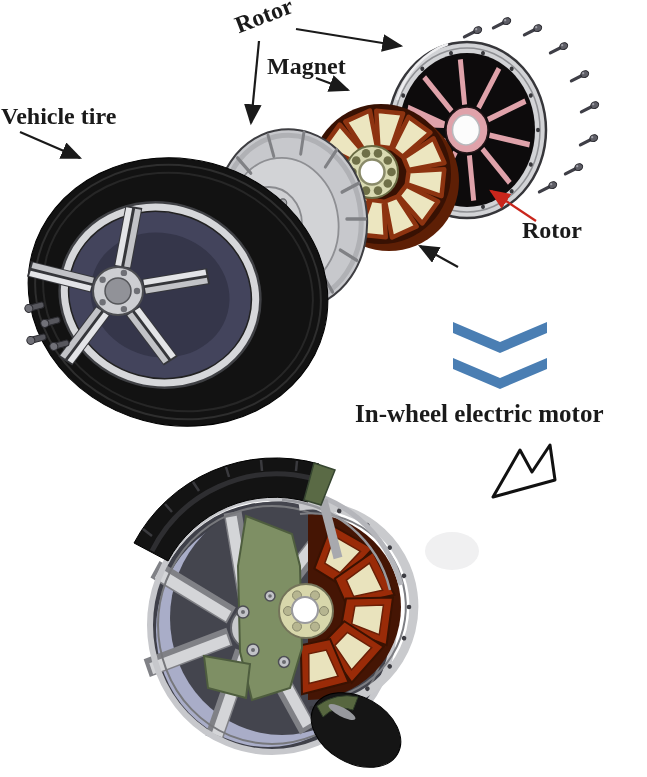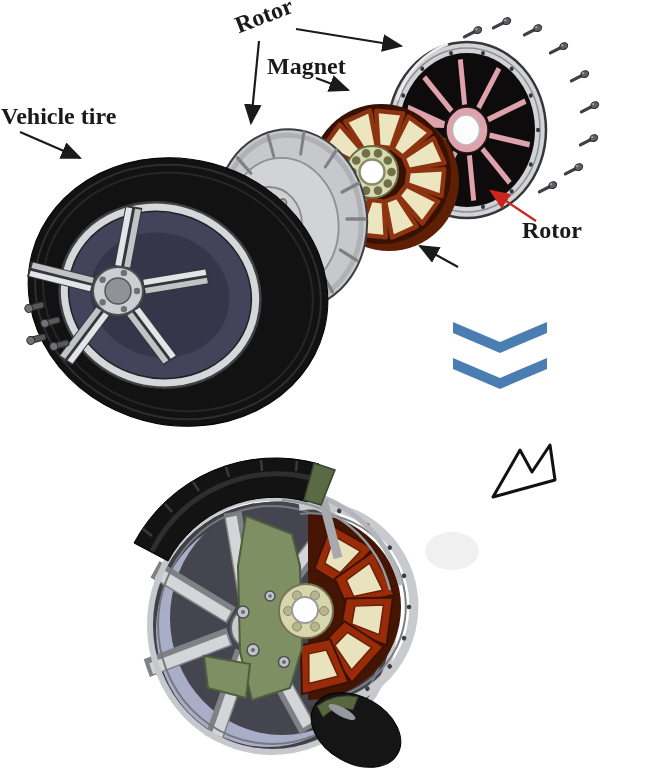--- a/index.html
+++ b/index.html
@@ -335,13 +335,14 @@
       <path d="M317,706 Q336,692 358,697 L353,710 Q336,704 323,717 Z" fill="#57663f" stroke="#2f3d28" stroke-width="1"></path>
       <ellipse cx="342" cy="712" rx="15" ry="4.5" transform="rotate(28 342 712)" fill="#97989d"></ellipse>
     </g>
   </g>
 </svg>
 
   <div class="lbl" style="left:1px;top:104px;">Vehicle tire</div>
   <div class="lbl rotor" style="left:236px;top:14px;">Rotor</div>
   <div class="lbl" style="left:267px;top:54px;">Magnet</div>
   <div class="lbl" style="left:522px;top:218px;">Rotor</div>
+  <div class="lbl caption" style="left:355px;top:401px;">In-wheel electric motor</div>
 </div>
 
 </body></html>

